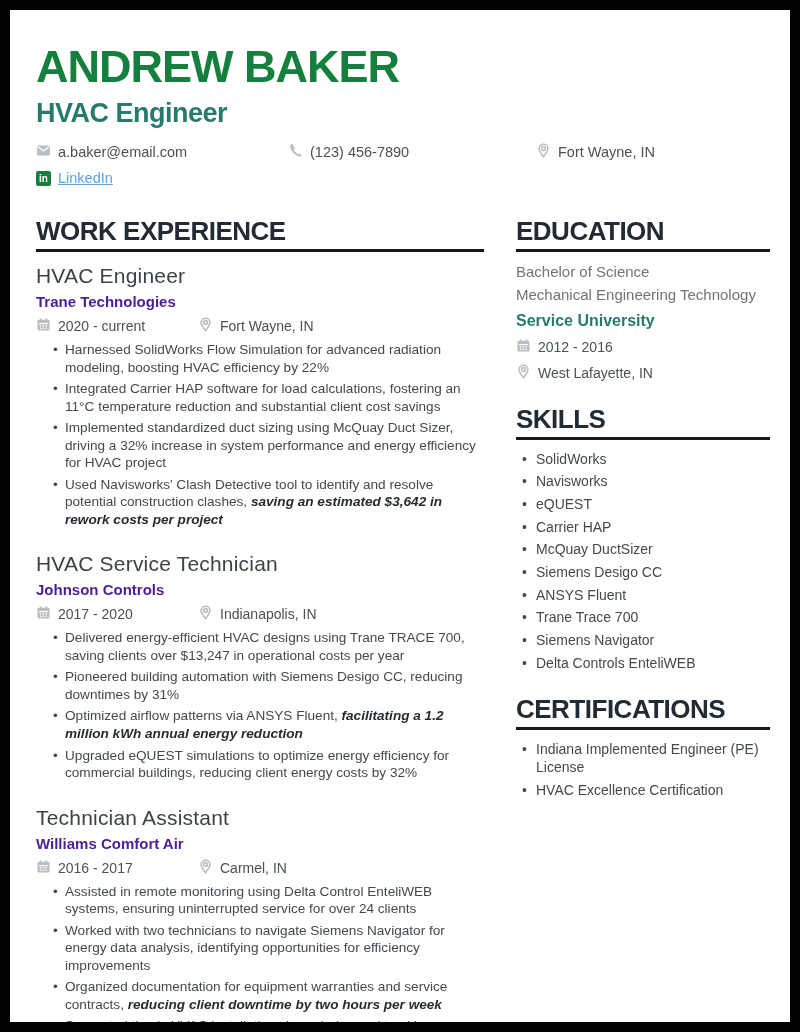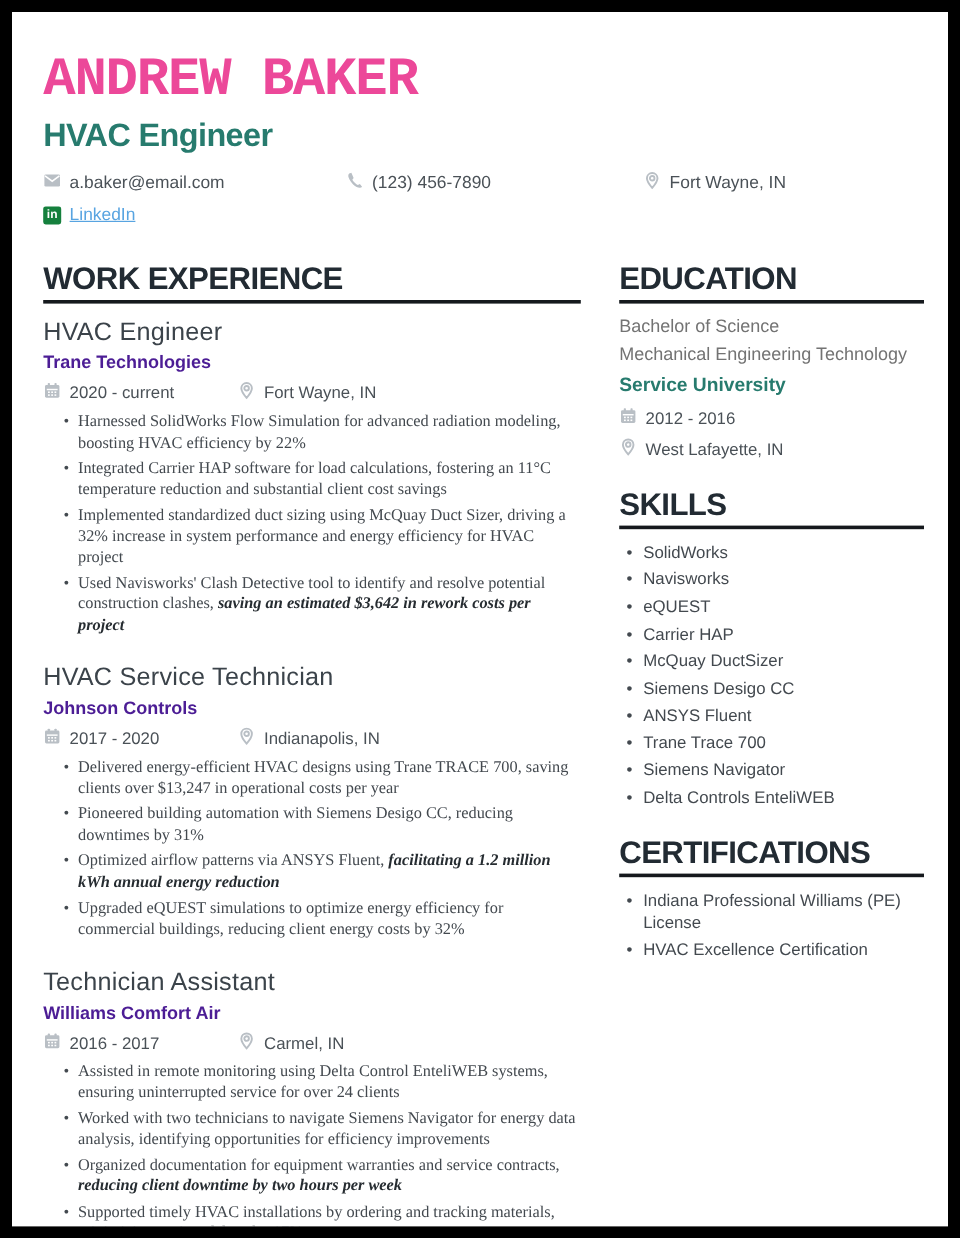--- a/index.html
+++ b/index.html
@@ -12,21 +12,21 @@
   .page {
     width: 800px; height: 1032px;
     border: 10px solid #000;
     background: #fff;
     padding: 26px 26px 0 26px;
     overflow: hidden;
   }
   
   .name {
     font-size: 45px; font-weight: 800; letter-spacing: -1px;
-    color: #ec4899; line-height: 1.0; margin-top: 8px; font-family: Liberation Mono, monospace;
+    color: #15803d; line-height: 1.0; margin-top: 8px;
   }
   .job-headline {
     font-size: 27px; font-weight: 700; color: #277b6e;
     margin-top: 9px; letter-spacing: -0.5px;
   }
   .contact-row {
     display: grid; grid-template-columns: 252px 248px auto;
     margin-top: 14px; align-items: center;
   }
   .contact-item { display: flex; align-items: center; gap: 7px; font-size: 14.5px; color: #4a5157; }
@@ -53,21 +53,21 @@
   .job + .job { margin-top: 24px; }
   .job-title { font-size: 21px; font-weight: 400; color: #3b434a; letter-spacing: 0.2px; }
   .company { font-size: 15px; font-weight: 700; color: #4c1d95; margin-top: 5px; }
   .meta-row { display: flex; margin-top: 7px; }
   .meta-row .meta:first-child { width: 162px; }
   .meta { display: flex; align-items: center; gap: 7px; font-size: 14px; color: #4a5157; }
   .meta svg { flex: 0 0 auto; }
   ul.bullets { list-style: none; margin-top: 6px; padding-left: 17px; }
   ul.bullets li {
     position: relative; padding-left: 12px;
-    font-size: 13.6px; line-height: 1.29; color: #43494f; margin-bottom: 4px; font-family: Liberation Serif, serif;
+    font-size: 13.6px; line-height: 1.29; color: #43494f; margin-bottom: 4px;
   }
   ul.bullets li::before {
     content: "\2022"; position: absolute; left: 0; top: 0; color: #43494f;
   }
   .em { font-weight: 700; font-style: italic; color: #262c31; }
   
   .edu-line { font-size: 15px; color: #737373; line-height: 1.35; margin-top: 3px; }
   .school { font-size: 16px; font-weight: 700; color: #277b6e; margin-top: 6px; }
   .v-meta { margin-top: 8px; }
   .section-block + .section-block { margin-top: 22px; }
@@ -282,21 +282,21 @@
             <li>Siemens Navigator</li>
 
             <li>Delta Controls EnteliWEB</li>
           </ul>
       </div>
 
       <div class="section-block">
         <div class="section-heading">CERTIFICATIONS</div>
         <ul class="plain">
 
-            <li>Indiana Professional Williams (PE) License</li>
+            <li>Indiana Implemented Engineer (PE) License</li>
 
             <li>HVAC Excellence Certification</li>
           </ul>
       </div>
 
     </div>
   </div>
 </div>
 
 </body></html>

